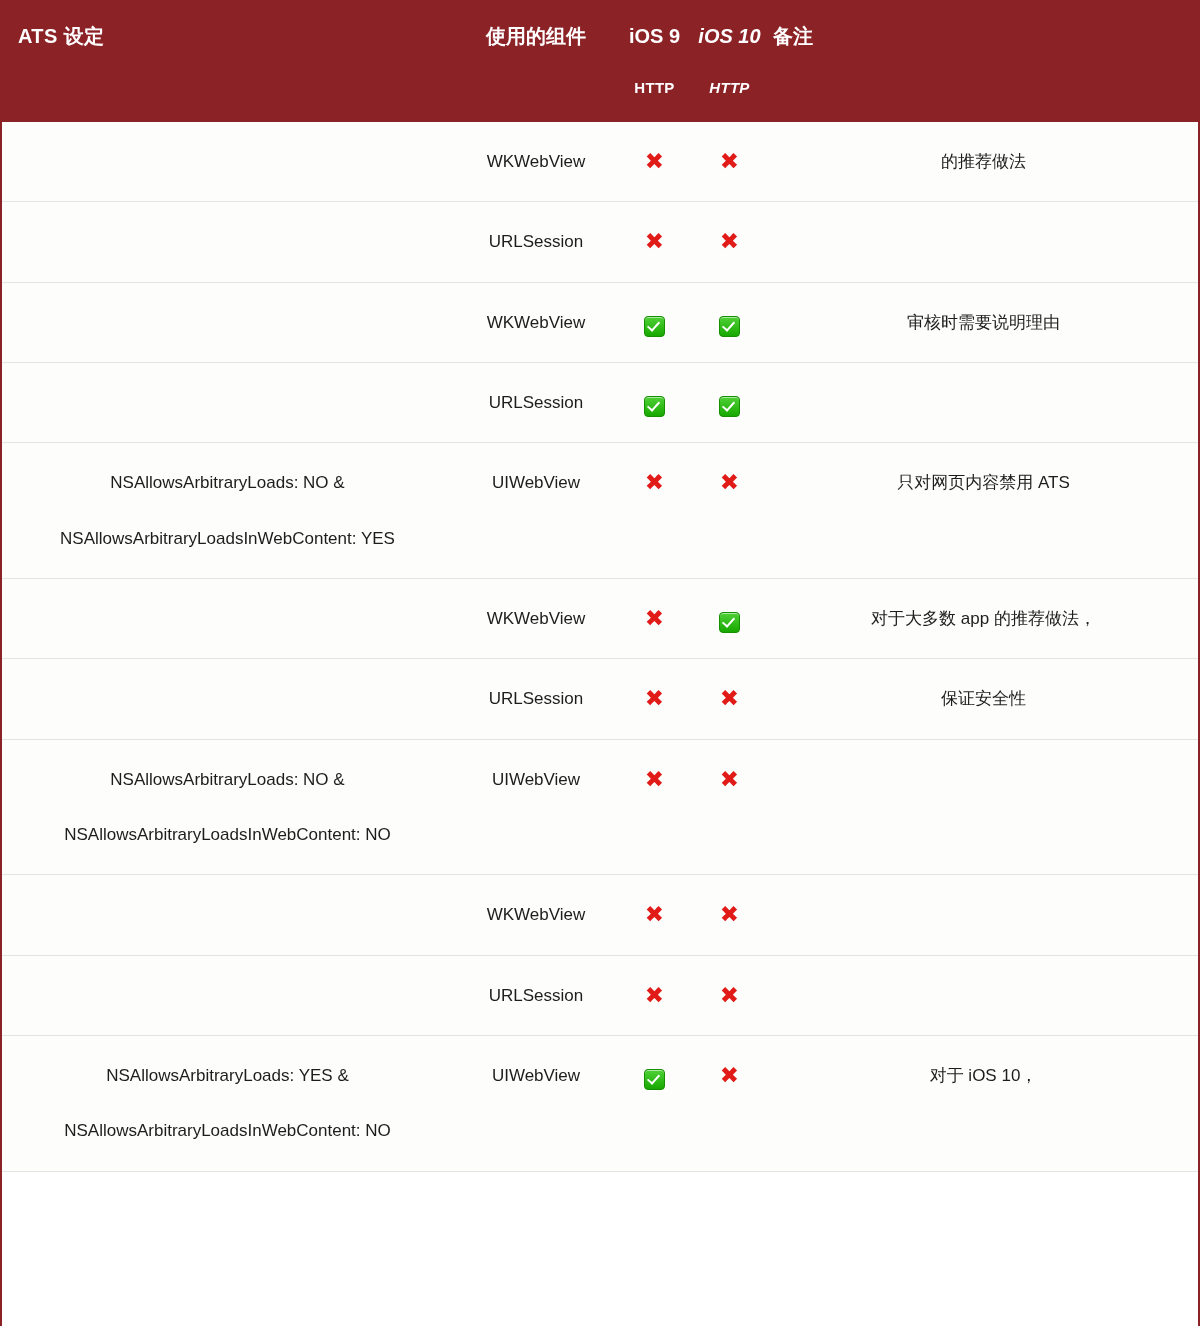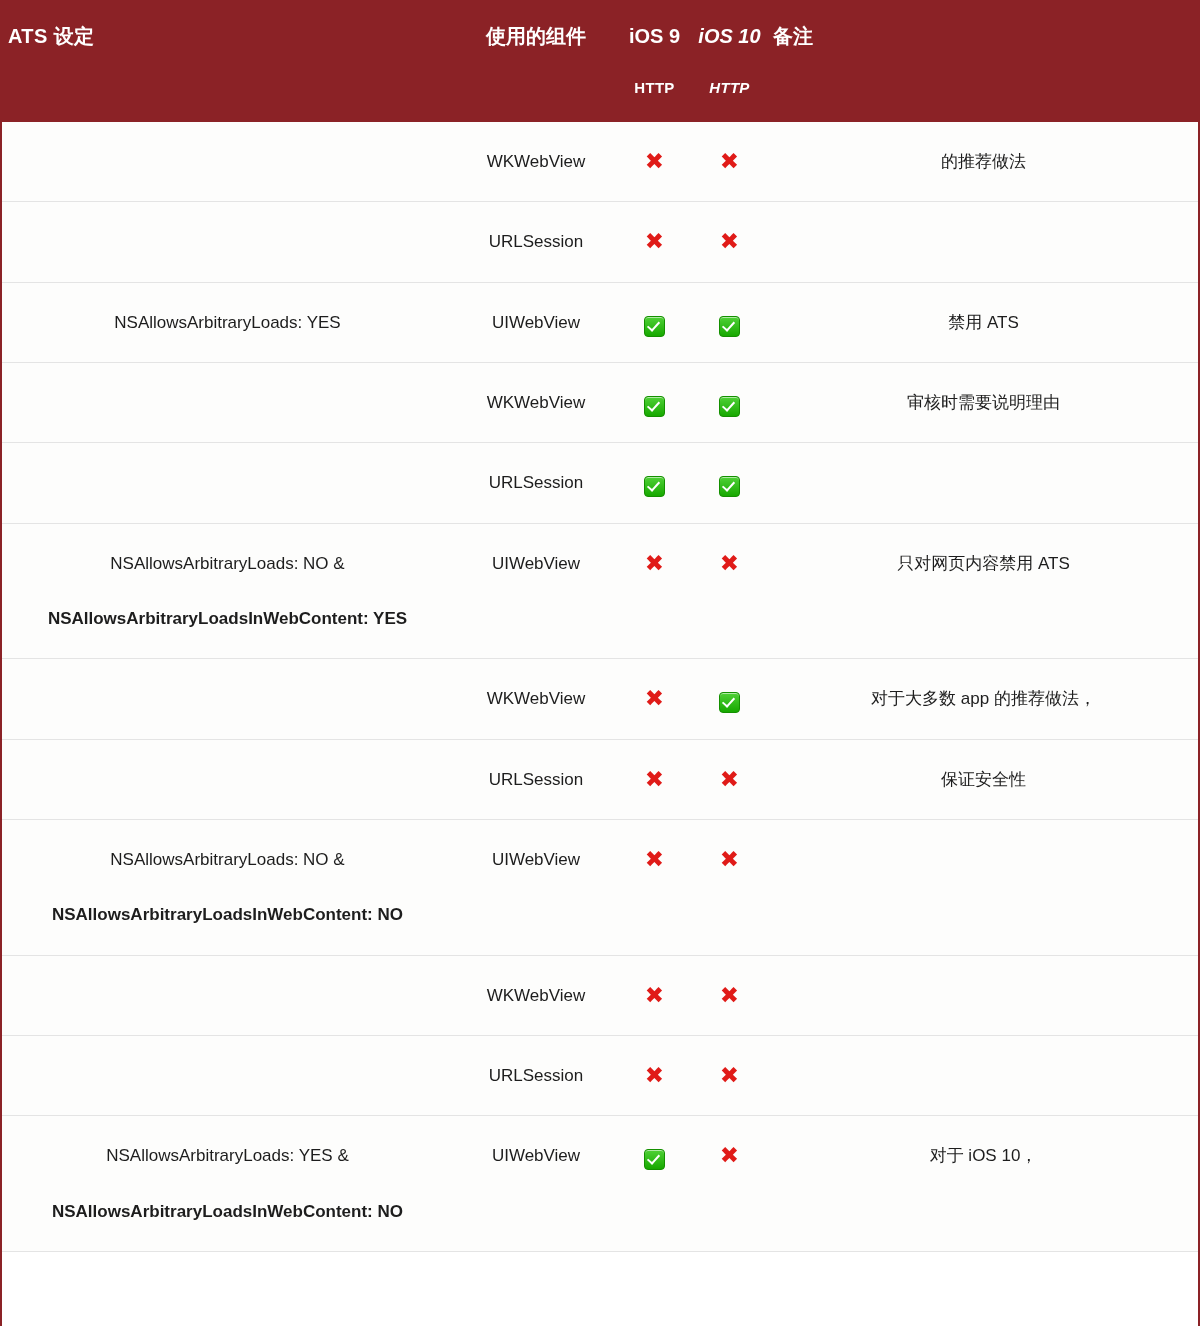--- a/index.html
+++ b/index.html
@@ -73,21 +73,21 @@
     border-top: 0;
   }
 
   .col-setting  { width: 455px; text-align: center; padding-left: 12px; padding-right: 12px; }
   .col-component{ width: 162px; text-align: center; }
   .col-ios9     { width: 75px;  text-align: center; }
   .col-ios10    { width: 75px;  text-align: center; font-style: italic; }
   .col-remark   { width: 433px; text-align: center; padding-right: 10px; }
 
   .setting-line { display: block; white-space: nowrap; }
-  .setting-line + .setting-line { margin-top: 12px; font-weight: bold; }
+  .setting-line + .setting-line { margin-top: 12px; }
   .remark-line  { display: block; }
 
   .mark {
     display: inline-block;
     font-size: 20px;
     line-height: 1;
     vertical-align: middle;
     position: relative;
     top: -1px;
   }
@@ -136,21 +136,21 @@
 <body>
 
 <div class="page-wrap">
   <div class="frame-left"></div>
   <div class="frame-right"></div>
 
   <table class="ats-table">
     <thead>
       <tr>
         <th class="col-setting th-ats">
-          <div class="th-inner th-ats" style="padding-left:8px">
+          <div class="th-inner th-ats" style="padding-left:18px">
             <span>ATS 设定</span>
             <span class="th-sub th-blank">&nbsp;</span>
           </div>
         </th>
         <th class="col-component th-center">
           <div class="th-inner">
             <span>使用的组件</span>
             <span class="th-sub th-blank">&nbsp;</span>
           </div>
         </th>
@@ -185,31 +185,20 @@
           </td>
         </tr>
         <tr>
           <td class="col-setting"></td>
           <td class="col-component"><span>URLSession</span></td>
           <td class="col-ios9"><span class="mark mark-no">✖</span></td>
           <td class="col-ios10"><span class="mark mark-no">✖</span></td>
           <td class="col-remark"></td>
         </tr>
         <tr>
-          <td class="col-setting">
-            <span class="setting-line">NSAllowsArbitraryLoads: YES</span>
-          </td>
-          <td class="col-component"><span>UIWebView</span></td>
-          <td class="col-ios9"><span class="mark mark-yes"></span></td>
-          <td class="col-ios10"><span class="mark mark-yes"></span></td>
-          <td class="col-remark">
-            <span class="remark-line">禁用 ATS</span>
-          </td>
-        </tr>
-        <tr>
           <td class="col-setting"></td>
           <td class="col-component"><span>WKWebView</span></td>
           <td class="col-ios9"><span class="mark mark-yes"></span></td>
           <td class="col-ios10"><span class="mark mark-yes"></span></td>
           <td class="col-remark">
             <span class="remark-line">审核时需要说明理由</span>
           </td>
         </tr>
         <tr>
           <td class="col-setting"></td>

